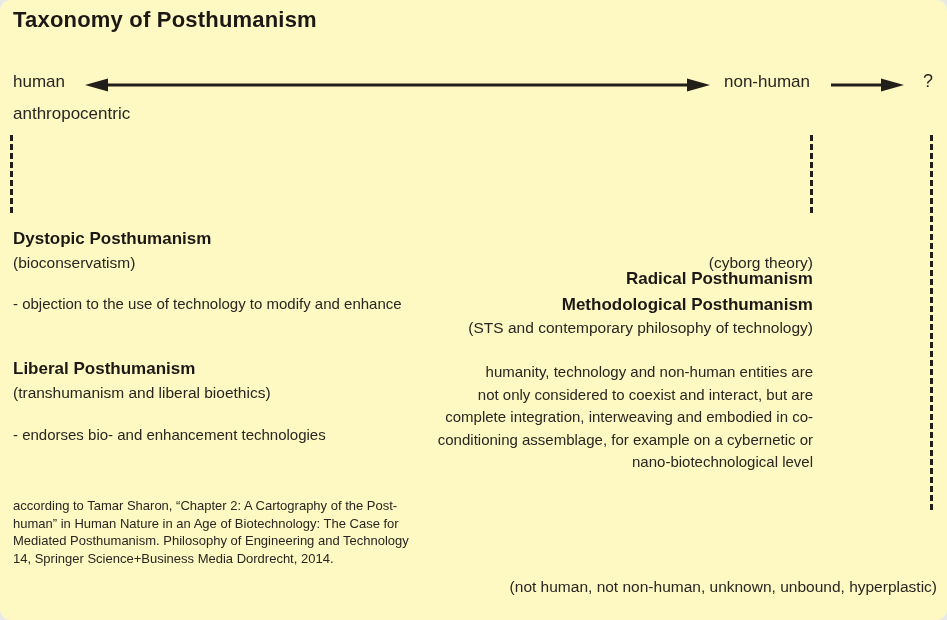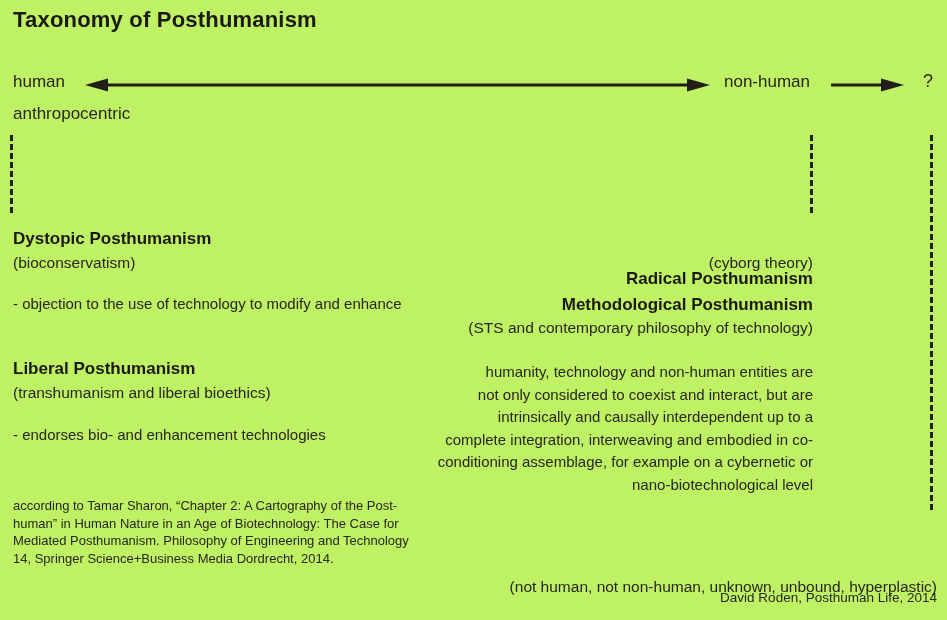--- a/index.html
+++ b/index.html
@@ -3,23 +3,24 @@
 <meta charset="utf-8">
 <style>
   html,body{margin:0;padding:0;}
   body{
     font-family:"Liberation Sans","DejaVu Sans",sans-serif;
     background:#e9e9e9;
   }
   .canvas{
     position:relative;
     width:947px;height:620px;
-    background:#bef264;
+    background:#fef9c3;
     color:#24201c;
     overflow:hidden;
+    border-radius:11px;
   }
   .abs{position:absolute;}
   .title{
     left:13px;top:7px;
     font-size:22px;font-weight:bold;color:#1c1815;
     letter-spacing:0.2px;
   }
   .axis-label{font-size:17px;color:#2a2521;white-space:nowrap;}
   .sub-label{font-size:17px;color:#2a2521;white-space:nowrap;}
   .qmark{font-size:18px;color:#2a2521;}
@@ -93,23 +94,21 @@
   </div>
 
   <div class="abs heading right-align" style="right:134px;top:229px;margin-top:40px;">Radical Posthumanism</div>
   <div class="abs subheading right-align" style="right:134px;top:254px;">(cyborg theory)</div>
 
   <div class="abs heading right-align" style="right:134px;top:295px;">Methodological Posthumanism</div>
   <div class="abs subheading right-align" style="right:134px;top:319px;">(STS and contemporary philosophy of technology)</div>
   <div class="abs right-align" style="right:134px;top:361px;">
     <div class="bodyline" style="line-height:22.5px;text-align:right;">humanity, technology and non-human entities are</div>
     <div class="bodyline" style="line-height:22.5px;">not only considered to coexist and interact, but are</div>
-    <div class="bodyline" style="line-height:22.5px;">intrinsically and causally interdependent up to a</div>
     <div class="bodyline" style="line-height:22.5px;">complete integration, interweaving and embodied in co-</div>
     <div class="bodyline" style="line-height:22.5px;">conditioning assemblage, for example on a cybernetic or</div>
     <div class="bodyline" style="line-height:22.5px;">nano-biotechnological level</div>
   </div>
 
   <div class="abs subheading right-align" style="right:10px;top:546px;margin-top:32px;">(not human, not non-human, unknown, unbound, hyperplastic)</div>
 
-  <div class="abs attribution right-align" style="right:10px;top:590px;">David Roden, Posthuman Life, 2014</div>
 
 </div>
 
 </body></html>

